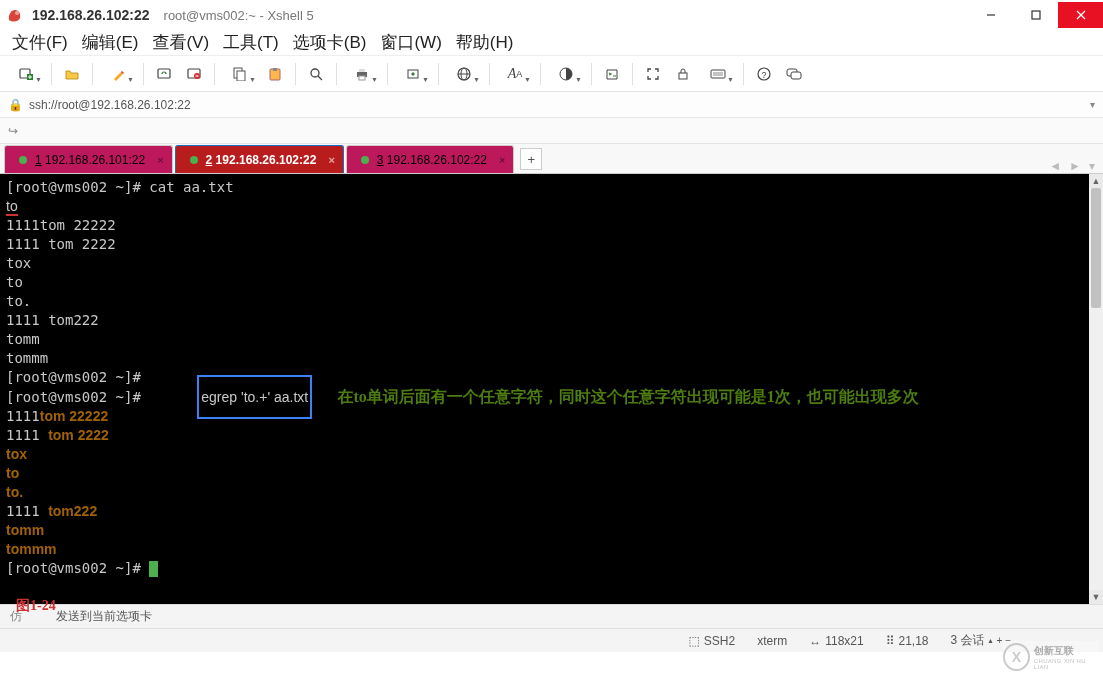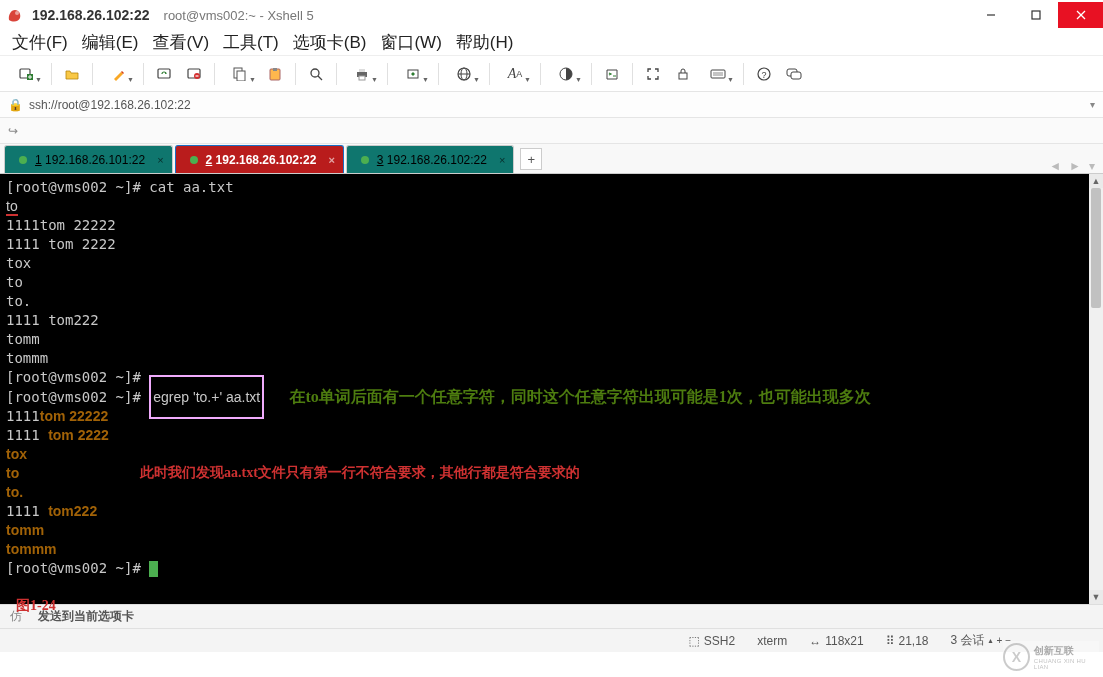--- a/index.html
+++ b/index.html
@@ -18,31 +18,31 @@
 .tool-btn { width: 26px; height: 26px; display: flex; align-items: center; justify-content: center; color: #444; position: relative; }
 .tool-btn.with-arrow { width: 36px; }
 .tool-sep { width: 1px; height: 22px; background: #e0e0e0; margin: 0 3px; }
 .drop-arrow { font-size: 7px; margin-left: 2px; color: #666; position: absolute; right: 2px; bottom: 4px; }
 .addressbar { height: 26px; display: flex; align-items: center; padding: 0 8px; background: #fdfdfd; border-bottom: 1px solid #e5e5e5; font-size: 12px; color: #555; }
 .addressbar .lock { margin-right: 6px; }
 .addressbar .arrow { margin-left: auto; font-size: 10px; color: #888; }
 .hintbar { height: 26px; display: flex; align-items: center; padding: 0 8px; background: #fafafa; border-bottom: 1px solid #e5e5e5; font-size: 12px; color: #555; }
 .hintbar .bookmark-icon { margin-right: 6px; color: #888; }
 .tabbar { height: 30px; display: flex; align-items: flex-end; background: #f8f8f8; border-bottom: 1px solid #ccc; padding-left: 4px; position: relative; }
-.session-tab { height: 28px; padding: 0 8px 0 14px; display: flex; align-items: center; font-size: 12px; border: 1px solid #ccc; border-bottom: none; background: #0f766e; margin-right: 2px; border-radius: 3px 3px 0 0; gap: 8px; }
+.session-tab { height: 28px; padding: 0 8px 0 14px; display: flex; align-items: center; font-size: 12px; border: 1px solid #ccc; border-bottom: none; background: #be185d; margin-right: 2px; border-radius: 3px 3px 0 0; gap: 8px; }
 .session-tab.active { background: #b91c1c; color: #fff; border-color: #1b6ec2; font-weight: bold; }
 .session-tab .dot { width: 8px; height: 8px; border-radius: 50%; background: #4caf50; flex-shrink: 0; }
 .session-tab .num { text-decoration: underline; }
 .session-tab .close-x { font-size: 11px; opacity: .6; margin-left: 4px; }
 .add-tab { width: 22px; height: 22px; border: 1px solid #ccc; display: flex; align-items: center; justify-content: center; margin: 0 0 3px 4px; font-size: 13px; color: #555; background: #fff; }
 .tab-nav { margin-left: auto; margin-right: 8px; display: flex; gap: 8px; color: #bbb; font-size: 12px; }
 .terminal-wrap { position: relative; height: 430px; background: #000; }
 .terminal { font-family: "Consolas", "NSimSun", monospace; font-size: 14px; line-height: 19px; color: #c8c8c8; padding: 4px 6px; white-space: pre; }
 .terminal .hl { color: #a16207; font-weight: bold; }
-.terminal .box { border: 2px solid #f0abfc; padding: 12px 2px; }
+.terminal .box { border: 2px solid #3b82f6; padding: 12px 2px; margin-left: 48px; }
 .terminal .anno { color: #4d7c0f; font-weight: bold; font-family: Liberation Serif, serif; font-size: 16px; }
 .terminal .cursor { background: #4caf50; display: inline-block; width: 9px; height: 16px; vertical-align: middle; }
 .terminal .under-red { border-bottom: 2px solid #ce3131; }
 .scrollbar { position: absolute; right: 0; top: 0; width: 14px; height: 100%; background: #f0f0f0; }
 .scroll-arrow { height: 14px; display: flex; align-items: center; justify-content: center; font-size: 9px; color: #666; background: #eaeaea; }
 .scroll-thumb { position: absolute; top: 14px; left: 2px; width: 10px; height: 120px; background: #c1c1c1; border-radius: 2px; }
 .floor-label { position: absolute; left: 16px; bottom: -11px; color: #ce3131; font-weight: bold; font-family: "Microsoft YaHei"; font-size: 14px; z-index: 5; }
 .bottombar1 { height: 24px; background: #f4f4f4; border-top: 1px solid #ddd; display: flex; align-items: center; padding: 0 10px; font-size: 12px; color: #555; }
 .statusbar { height: 24px; background: #f4f4f4; border-top: 1px solid #e0e0e0; display: flex; align-items: center; padding: 0 10px; font-size: 12px; color: #555; gap: 22px; justify-content: flex-end; }
 .statusbar .seg { display: flex; align-items: center; gap: 4px; }
@@ -289,26 +289,25 @@
 <span class="hl">tomm</span>
 <span class="hl">tommm</span>
 [root@vms002 ~]# <span class="cursor"></span>
 </div>
 <span class="floor-label">图1-24</span>
 <div class="scrollbar">
   <div class="scroll-arrow">▲</div>
   <div class="scroll-thumb"></div>
   <div class="scroll-arrow" style="position:absolute;bottom:0;width:100%;">▼</div>
 </div>
-<div class="anno" style="position: absolute; left: 140px; top: 290px; color: rgb(206, 49, 49); font-weight: bold; font-family: &quot;Microsoft YaHei&quot;; font-size: 14px;">此时我们发现aa.txt文件只有第一行不符合要求，其他行都是符合要求的</div>
   </div>
 
 <div class="bottombar1">
   <span style="margin-right:6px;color:#888;">仿</span>
-  <span style="margin-left:10px;font-weight:bold;">发送到当前选项卡</span>
+  <span style="margin-left:28px;">发送到当前选项卡</span>
 </div>
 
 <div class="statusbar">
   <div class="seg">
       <span>⬚</span>
       <span>SSH2</span>
     </div>
   <div class="seg">xterm</div>
   <div class="seg">
       <span>↔</span>

